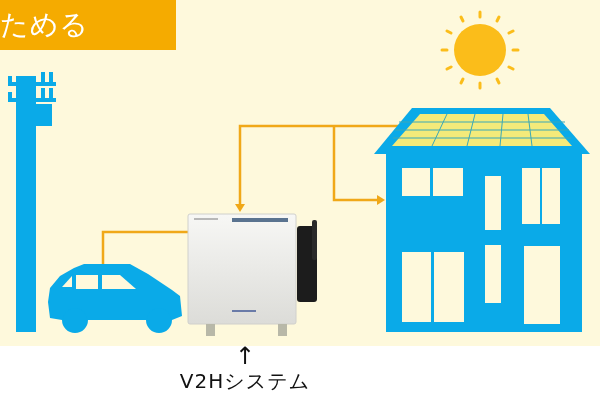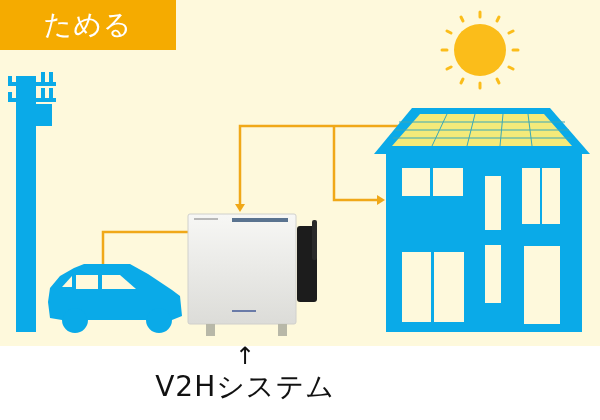--- a/index.html
+++ b/index.html
@@ -1,23 +1,23 @@
 <!DOCTYPE html>
 <html><head>
   <meta charset="utf-8">
   <style>
     html, body { margin: 0; padding: 0; }
     body { width: 600px; height: 420px; background: #ffffff; position: relative; overflow: hidden; font-family: "DejaVu Sans", sans-serif; }
     .scene { position: absolute; left: 0; top: 0; width: 600px; height: 346px; background: #fef9dc; }
-    .title-badge { position: absolute; left: 0; top: 0; width: 176px; height: 50px; background: #f5ab00; display: flex; align-items: center; justify-content: center; }
+    .title-badge { position: absolute; left: 0; top: 0; width: 176px; height: 50px; background: #f5ab00; display: flex; align-items: center; }
     .title-badge span { color: #ffffff; font-size: 28px; letter-spacing: 1px; }
     svg.diagram { position: absolute; left: 0; top: 0; }
     .caption { position: absolute; left: 0; width: 600px; text-align: center; }
     .caption-arrow { top: 342px; left: 120px; width: 250px; font-size: 24px; color: #111; }
-    .caption-text { top: 368px; left: 120px; width: 250px; font-size: 28px; color: #111; letter-spacing: 1px; }
+    .caption-text { top: 368px; left: 120px; width: 250px; font-size: 20px; color: #111; letter-spacing: 1px; }
   </style>
 </head>
 <body>
 
 <div class="scene">
   <svg class="diagram" width="600" height="346" viewBox="0 0 600 346">
 
     <g fill="#0aaae8">
       <rect x="16" y="76" width="20" height="256"></rect>
       <rect x="8" y="76" width="4" height="8"></rect>

